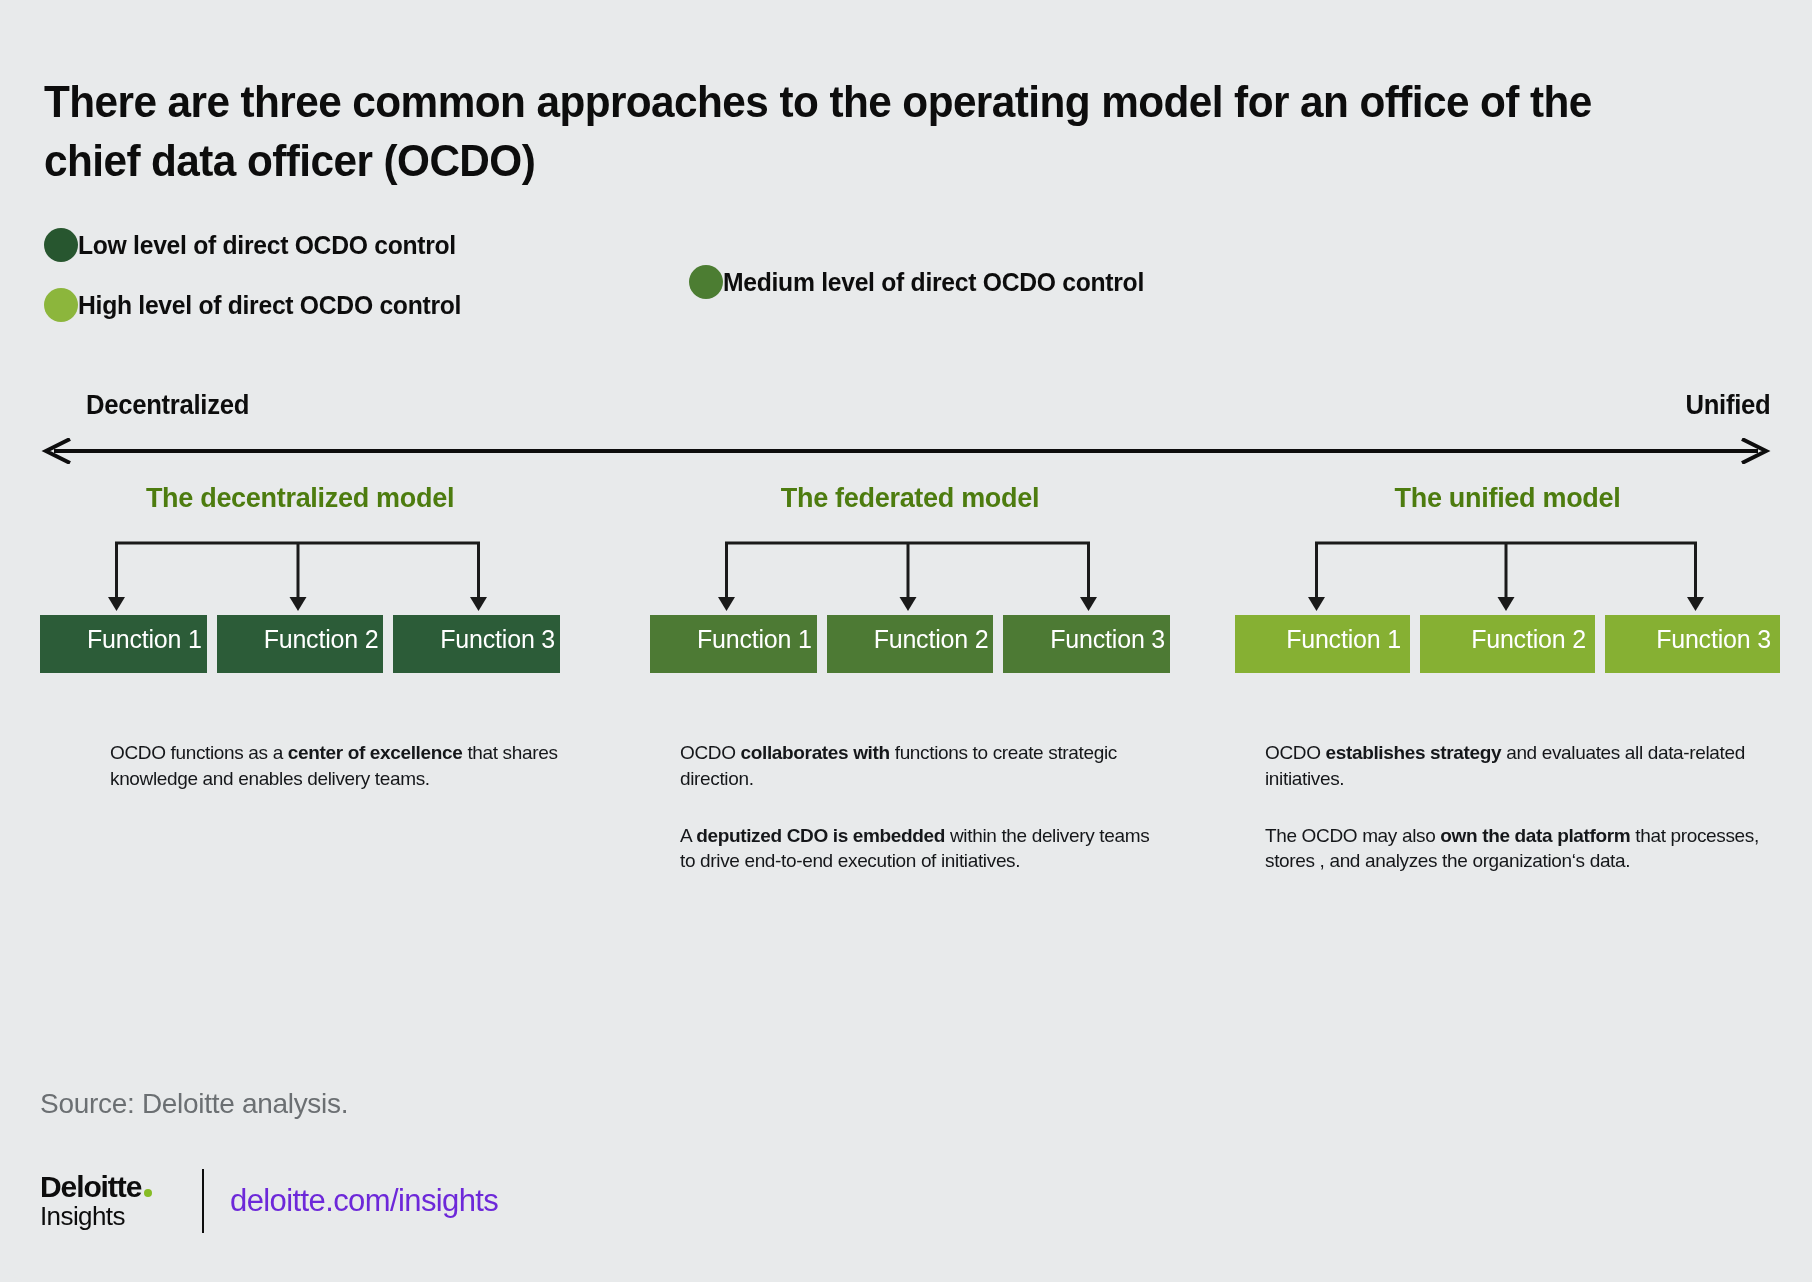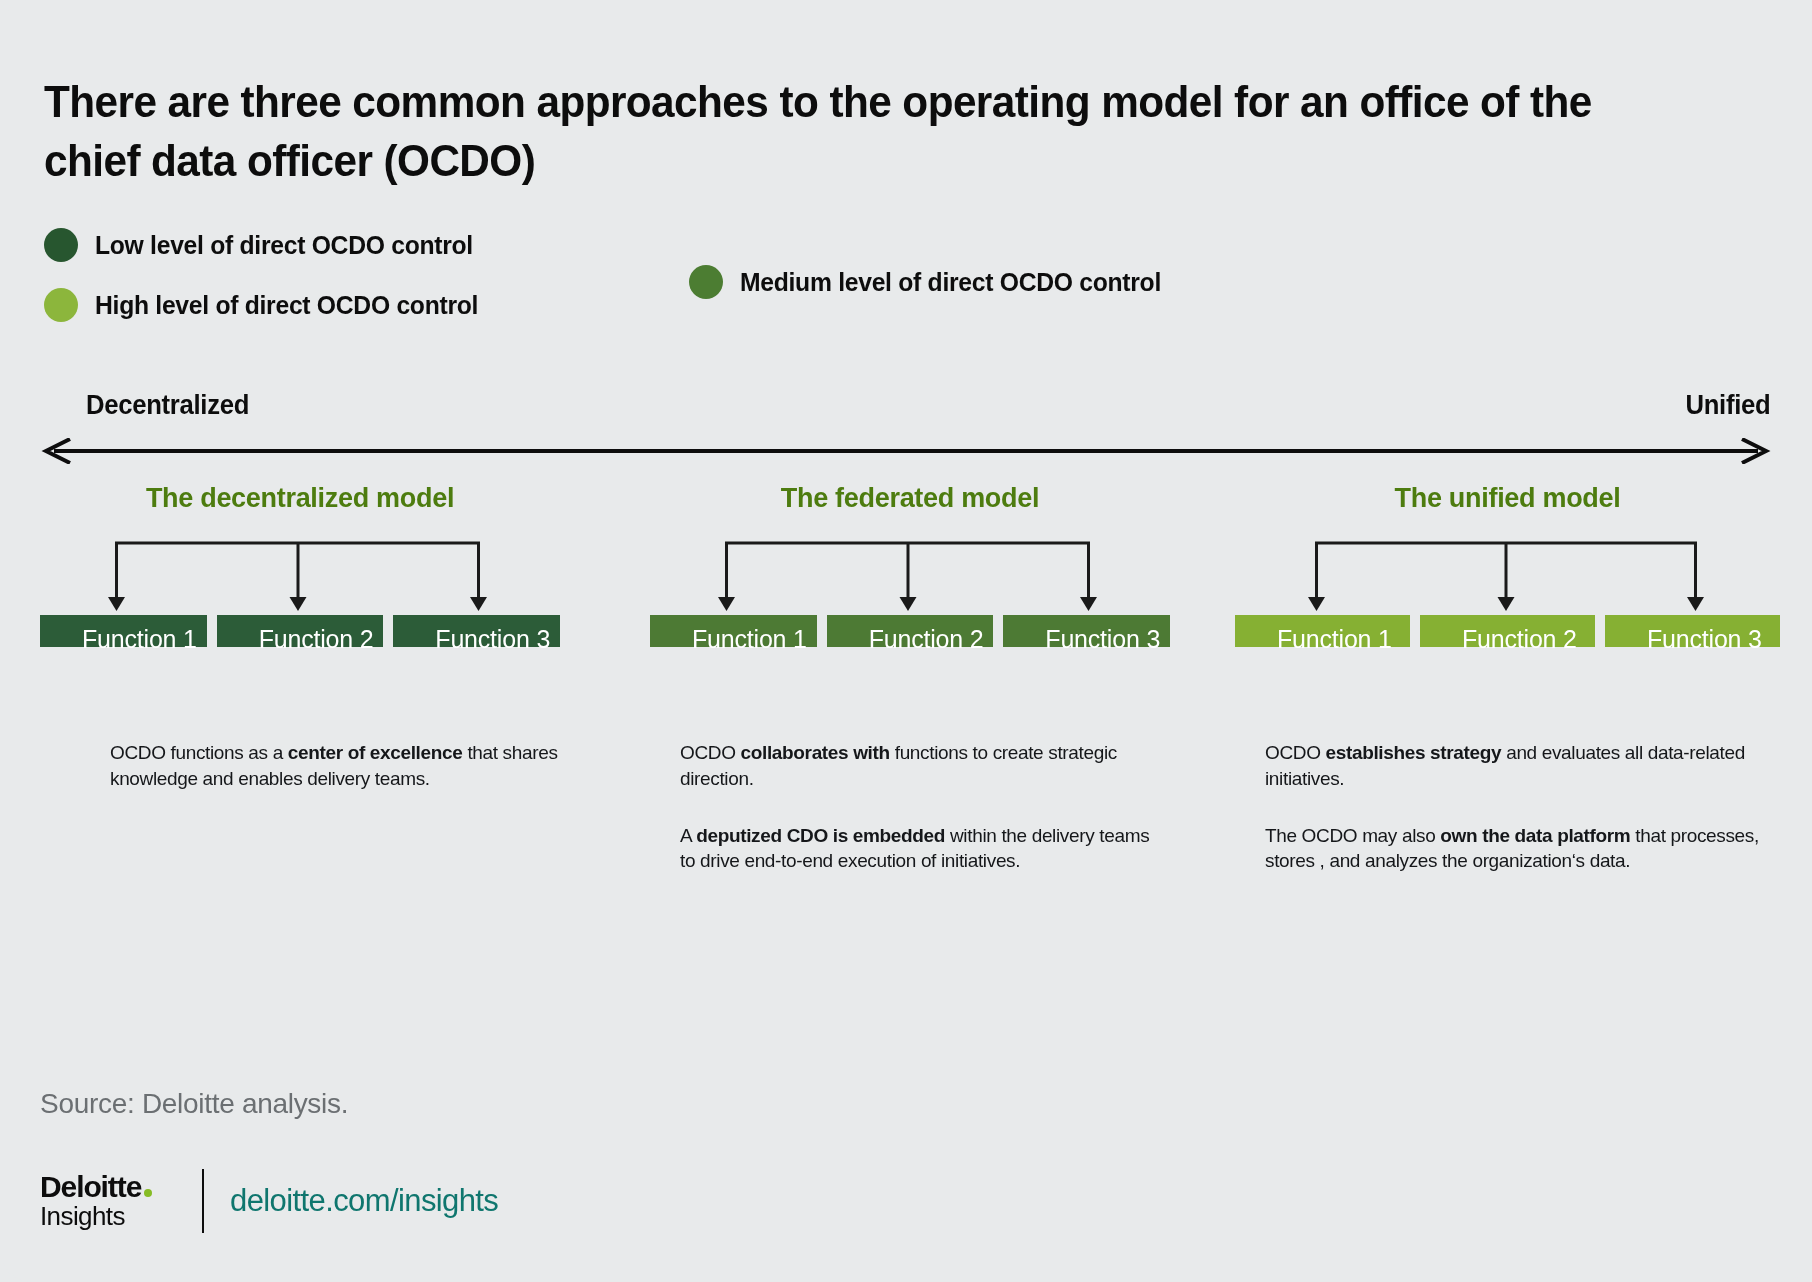--- a/index.html
+++ b/index.html
@@ -34,21 +34,20 @@
     transform-origin: left top;
   }
 
   
   .legend { position: absolute; left: 44px; top: 228px; width: 1500px; }
   .legend-row { position: relative; height: 60px; }
   .legend-item {
     position: absolute;
     display: flex;
     align-items: center;
-    gap: 17px;
   }
   .legend-item.col1 { left: 0; }
   .legend-item.col2 { left: 645px; margin-top: 37px; }
   .dot {
     width: 34px; height: 34px; border-radius: 50%;
     flex: 0 0 auto;
   }
   .legend-label {
     font-weight: bold;
     font-size: 26px;
@@ -86,22 +85,23 @@
     font-size: 27px;
     color: #4d7c0f;
     letter-spacing: -0.3px;
     height: 36px;
     line-height: 36px;
   }
   .bracket { margin-top: 25px; height: 72px; position: relative; }
   .boxes { display: flex; gap: 10px; margin-top: 2px; }
   .fbox {
     flex: 1 1 0;
-    height: 32px;
+    height: 58px;
     line-height: 48px;
+    text-align: center;
     color: #ffffff;
     font-size: 25px;
     letter-spacing: -0.2px;
     white-space: nowrap;
     padding-left: 42px;
   }
   .fbox.dark   { background: #2c5c38; }
   .fbox.medium { background: #4d7a34; }
   .fbox.light  { background: #86b033; }
 
@@ -161,21 +161,21 @@
     line-height: 1.08;
   }
   .divider {
     width: 2px;
     height: 64px;
     background: #0d0d0d;
     margin: 0 26px 0 32px;
   }
   .site {
     font-size: 31px;
-    color: #0f766e;
+    color: #6d28d9;
     letter-spacing: -0.6px;
   }
 </style>
 </head>
 <body>
 
 <div class="page">
 
   <h1 class="title">There are three common approaches to the operating model for an office of the chief data officer (OCDO)</h1>
 

